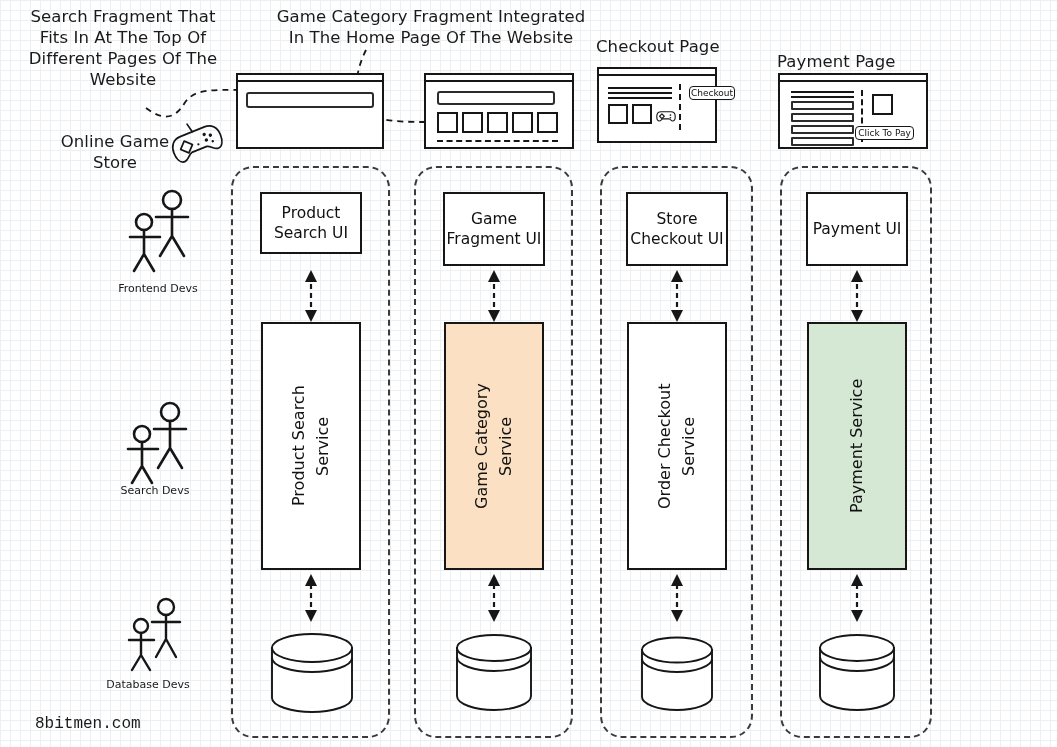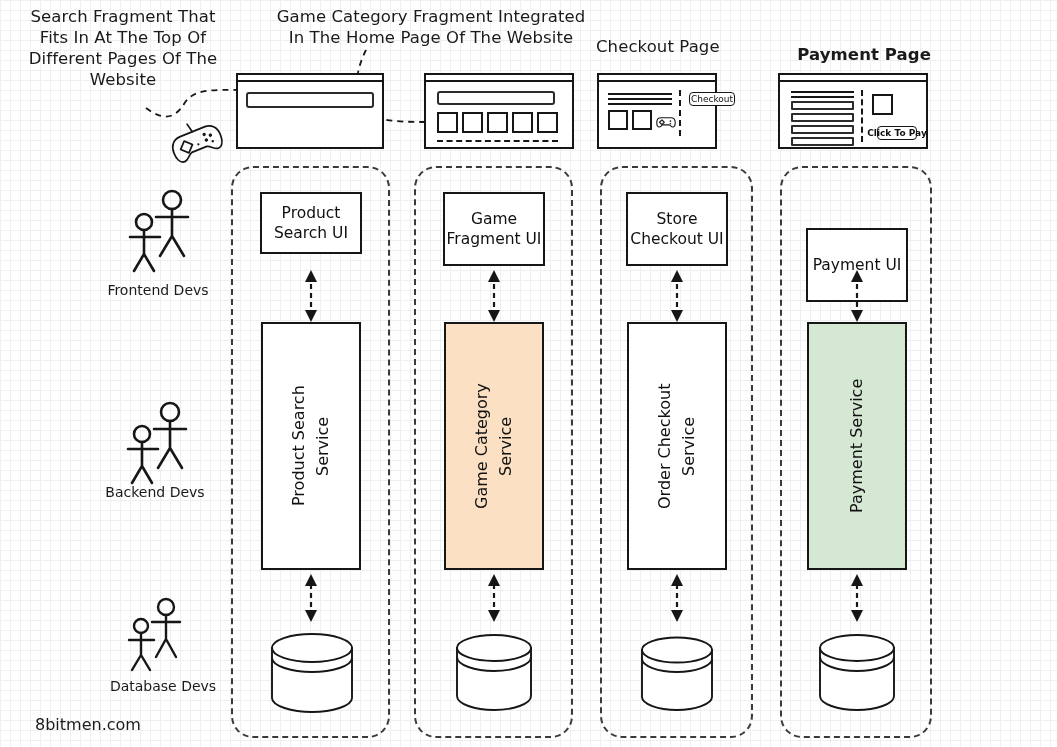--- a/index.html
+++ b/index.html
@@ -125,49 +125,52 @@
   .node.vert {
     writing-mode: vertical-rl;
     transform: rotate(180deg);
     line-height: 24px;
     font-size: 16px;
   }
 
   
   .gutter-label {
     position: absolute;
-    font-size: 14px;
+    font-size: 11px;
     color: #1a1a1a;
     text-align: center;
     white-space: nowrap;
   }
   .watermark {
     position: absolute;
     font-size: 16px;
     color: #1a1a1a;
+    font-family: Liberation Mono, monospace;
   }
   svg { display: block; overflow: visible; }
 </style>
 </head>
 <body>
 
 <div id="canvas">
 
   <div class="ann center" style="left:274px; top:6px; width:314px; text-align:center;">Game Category Fragment Integrated
 In The Home Page Of The Website</div>
 
   <div class="ann center" style="left:12px; top:6px; width:222px; text-align:center;">Search Fragment That
 Fits In At The Top Of
 Different Pages Of The
 Website</div>
 
   <div class="ann center" style="left:596px; top:36px; width:154px; text-align:left;">Checkout Page</div>
 
-  <div class="ann center" style="left:777px; top:44px; width:154px; text-align:right;font-weight:bold;">Payment Page</div>
-
+  <div class="ann center" style="left:777px; top:51px; width:154px; text-align:left;">Payment Page</div>
+
+  <div class="ann center" style="left:56px; top:131px; width:118px; text-align:center;">Online Game
+Store</div>
 
   <svg class="abs" style="left:168px; top:118px;" width="56" height="46" viewBox="0 0 56 46">
     <g fill="none" stroke="#161616" stroke-width="1.7" stroke-linecap="round" stroke-linejoin="round" transform="rotate(-22 28 23)">
       <path d="M15 13 C7 13 3 19 3 26 C3 32 5 38 10 38 C14 38 16 33 20 32 L36 32 C40 33 42 38 46 38 C51 38 53 32 53 26 C53 19 49 13 41 13 Z"></path>
       <rect x="12.5" y="20.5" width="9" height="9" transform="rotate(45 17 25)"></rect>
       <circle cx="38" cy="20" r="1.7" fill="#161616" stroke="none"></circle>
       <circle cx="43.5" cy="23" r="1.7" fill="#161616" stroke="none"></circle>
       <circle cx="38" cy="26" r="1.7" fill="#161616" stroke="none"></circle>
       <circle cx="43.5" cy="29.5" r="1.2" fill="#161616" stroke="none"></circle>
       <circle cx="29" cy="27" r="1.1" fill="#161616" stroke="none"></circle>
@@ -198,21 +201,21 @@
       <div class="w-input" style="left:11px; top:9px; width:118px; height:14px;"></div>
       <div class="w-tile" style="left:11px; top:30px; width:21px; height:21px;"></div>
       <div class="w-tile" style="left:36px; top:30px; width:21px; height:21px;"></div>
       <div class="w-tile" style="left:61px; top:30px; width:21px; height:21px;"></div>
       <div class="w-tile" style="left:86px; top:30px; width:21px; height:21px;"></div>
       <div class="w-tile" style="left:111px; top:30px; width:21px; height:21px;"></div>
       <div class="w-dashline-h" style="left:11px; top:58px; width:121px;"></div>
     </div>
   </div>
 
-  <div class="wire" style="left:597px; top:73px; width:120px; height:76px;">
+  <div class="wire" style="left:597px; top:67px; width:120px; height:76px;">
     <div class="wire-bar"></div>
     <div class="wire-body">
       <div class="w-line" style="left:9px; top:11px; width:64px;"></div>
       <div class="w-line" style="left:9px; top:16px; width:64px;"></div>
       <div class="w-line" style="left:9px; top:21px; width:64px;"></div>
       <div class="w-tile" style="left:9px; top:28px; width:20px; height:20px;"></div>
       <div class="w-tile" style="left:33px; top:28px; width:20px; height:20px;"></div>
       <svg class="abs" style="left:56px; top:31px;" width="22" height="17" viewBox="0 0 56 46">
         <g fill="none" stroke="#161616" stroke-width="3" stroke-linejoin="round">
           <path d="M15 13 C7 13 3 19 3 26 C3 32 5 38 10 38 C14 38 16 33 20 32 L36 32 C40 33 42 38 46 38 C51 38 53 32 53 26 C53 19 49 13 41 13 Z"></path>
@@ -230,21 +233,21 @@
     <div class="wire-bar"></div>
     <div class="wire-body">
       <div class="w-line" style="left:11px; top:9px; width:63px;"></div>
       <div class="w-line" style="left:11px; top:14px; width:63px;"></div>
       <div class="w-input" style="left:11px; top:19px; width:63px; height:9px; border-radius:1px;"></div>
       <div class="w-input" style="left:11px; top:31px; width:63px; height:9px; border-radius:1px;"></div>
       <div class="w-input" style="left:11px; top:43px; width:63px; height:9px; border-radius:1px;"></div>
       <div class="w-input" style="left:11px; top:55px; width:63px; height:9px; border-radius:1px;"></div>
       <div class="w-dashline-v" style="left:81px; top:8px; height:52px;"></div>
       <div class="w-tile" style="left:92px; top:12px; width:21px; height:21px;"></div>
-      <div class="w-btn" style="left:97px; top:44px; width:40px; height:14px;font-weight:bold;">Click To Pay</div>
+      <div class="w-btn" style="left:75px; top:44px; width:59px; height:14px;">Click To Pay</div>
     </div>
   </div>
 
   <svg class="abs" style="left:120px; top:186px;" width="78" height="88" viewBox="0 0 78 88">
     <g fill="none" stroke="#161616" stroke-width="2.6" stroke-linecap="round">
       <circle cx="52" cy="14" r="9"></circle>
       <path d="M52 23 L52 50 M36 31 L68 31 M52 50 L40 70 M52 50 L64 70"></path>
       <circle cx="24" cy="36" r="8"></circle>
       <path d="M24 44 L24 68 M10 51 L40 51 M24 68 L14 85 M24 68 L34 85"></path>
     </g>
@@ -252,31 +255,31 @@
   <div class="gutter-label" style="left:38px; top:282px; width:240px; text-align:center;">Frontend Devs</div>
 
   <svg class="abs" style="left:118px; top:398px;" width="78" height="88" viewBox="0 0 78 88">
     <g fill="none" stroke="#161616" stroke-width="2.6" stroke-linecap="round">
       <circle cx="52" cy="14" r="9"></circle>
       <path d="M52 23 L52 50 M36 31 L68 31 M52 50 L40 70 M52 50 L64 70"></path>
       <circle cx="24" cy="36" r="8"></circle>
       <path d="M24 44 L24 68 M10 51 L40 51 M24 68 L14 85 M24 68 L34 85"></path>
     </g>
   </svg>
-  <div class="gutter-label" style="left:35px; top:484px; width:240px; text-align:center;">Backend Devs</div>
+  <div class="gutter-label" style="left:35px; top:484px; width:240px; text-align:center;">Search Devs</div>
 
   <svg class="abs" style="left:120px; top:595px;" width="70" height="78" viewBox="0 0 70 78">
     <g fill="none" stroke="#161616" stroke-width="2.4" stroke-linecap="round">
       <circle cx="46" cy="12" r="8"></circle>
       <path d="M46 20 L46 44 M32 27 L60 27 M46 44 L36 62 M46 44 L56 62"></path>
       <circle cx="21" cy="31" r="7"></circle>
       <path d="M21 38 L21 60 M9 45 L34 45 M21 60 L12 75 M21 60 L30 75"></path>
     </g>
   </svg>
-  <div class="gutter-label" style="left:43px; top:678px; width:240px; ">Database Devs</div>
+  <div class="gutter-label" style="left:28px; top:678px; width:240px; ">Database Devs</div>
 
   <div class="watermark" style="left:35px; top:715px;">8bitmen.com</div>
 
   <div class="col-wrap" style="left:231px; top:166px; width:159px; height:572px;"></div>
 
   <div class="node" style="left:260px; top:192px; width:102px; height:62px;">Product
 Search UI</div>
 
   <svg class="abs" style="left:300px; top:270px;" width="22" height="52" viewBox="0 0 22 52">
     <path d="M11 46 L11 6" fill="none" stroke="#161616" stroke-width="2.2" stroke-dasharray="5,4"></path>
@@ -346,21 +349,21 @@
   </svg>
 
   <svg class="abs" style="left:638px; top:635px;" width="78" height="78" viewBox="0 0 78 78">
     <path d="M4 15 L4 62 C4 69 20 75 39 75 C57 75 74 69 74 62 L74 15 Z" fill="#ffffff" stroke="#161616" stroke-width="1.9"></path>
     <ellipse cx="39" cy="15" rx="35" ry="12.5" fill="#ffffff" stroke="#161616" stroke-width="1.9"></ellipse>
     <path d="M4 24 C4 31 20 37 39 37 C57 37 74 31 74 24" fill="none" stroke="#161616" stroke-width="1.9"></path>
   </svg>
 
   <div class="col-wrap" style="left:780px; top:166px; width:152px; height:572px;"></div>
 
-  <div class="node" style="left:806px; top:192px; width:102px; height:74px;margin-top:36px;">Payment UI</div>
+  <div class="node" style="left:806px; top:192px; width:102px; height:74px;">Payment UI</div>
 
   <svg class="abs" style="left:846px; top:270px;" width="22" height="52" viewBox="0 0 22 52">
     <path d="M11 46 L11 6" fill="none" stroke="#161616" stroke-width="2.2" stroke-dasharray="5,4"></path>
     <path d="M11 0 L17 12 L5 12 Z" fill="#161616"></path>
     <path d="M11 52 L17 40 L5 40 Z" fill="#161616"></path>
   </svg>
 
   <div class="node vert" style="left:807px; top:322px; width:100px; height:248px; background:#d5e8d4;">Payment Service</div>
 
   <svg class="abs" style="left:846px; top:574px;" width="22" height="48" viewBox="0 0 22 48">

